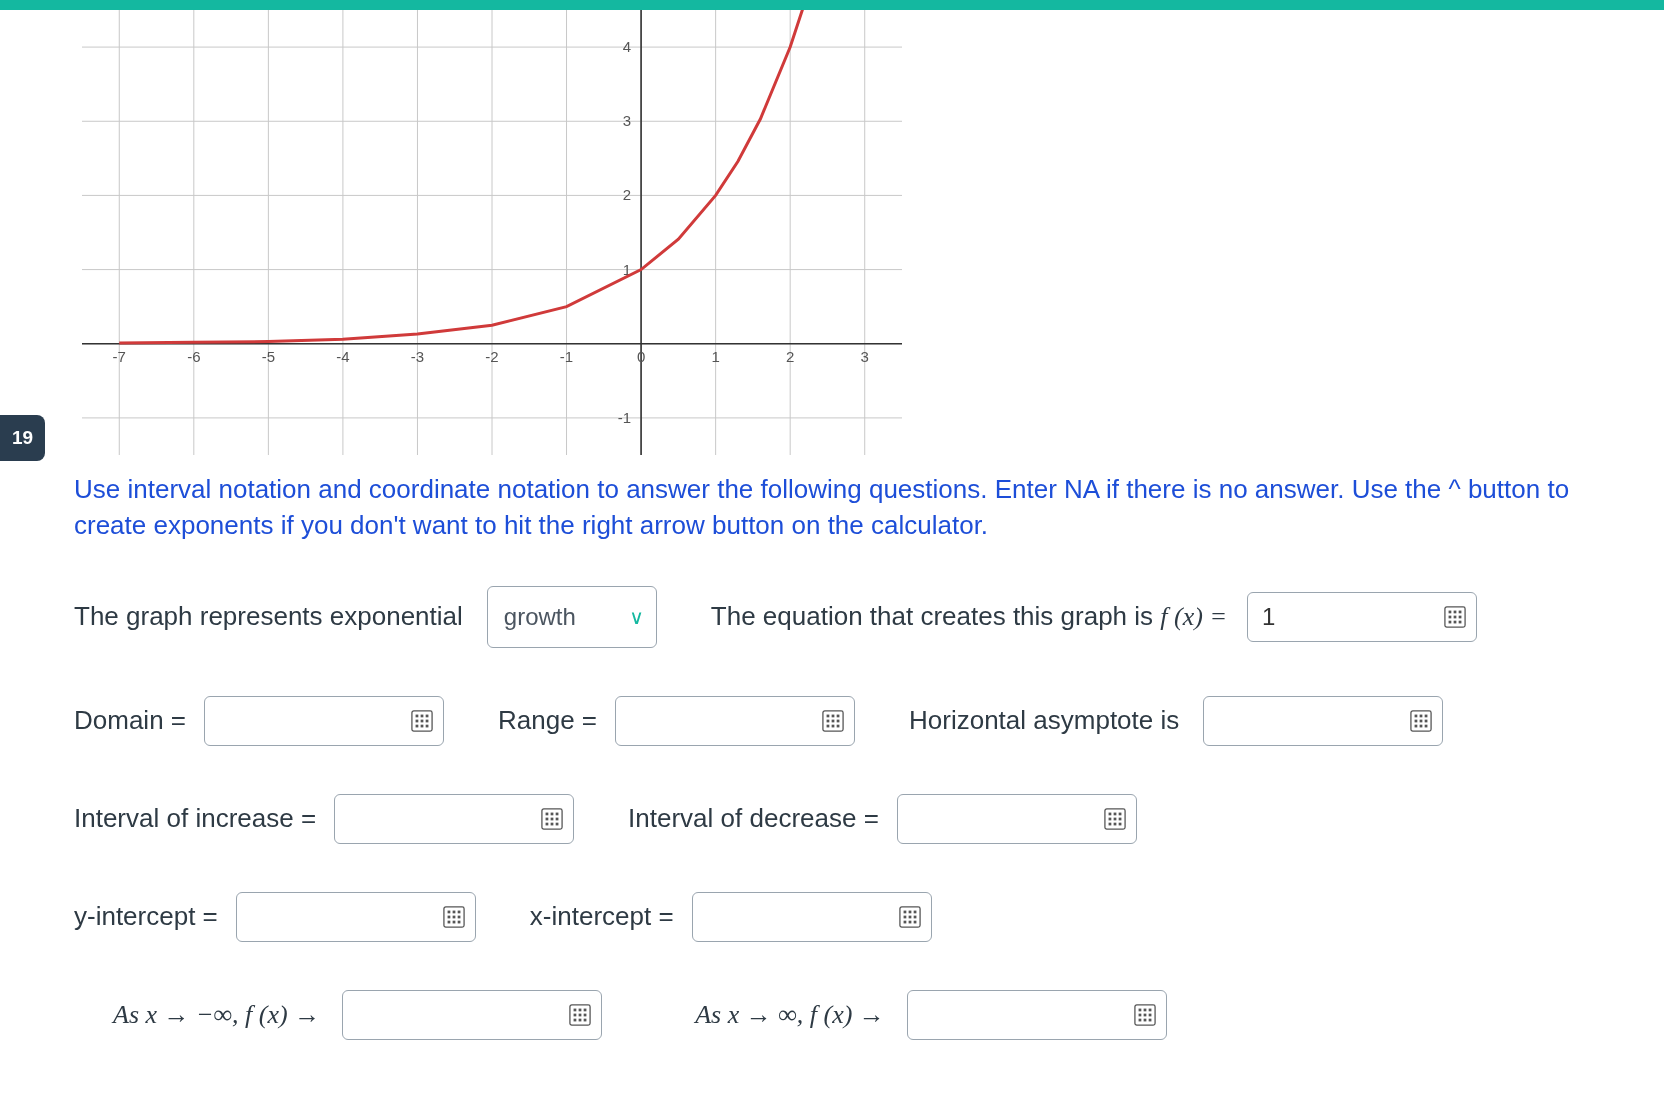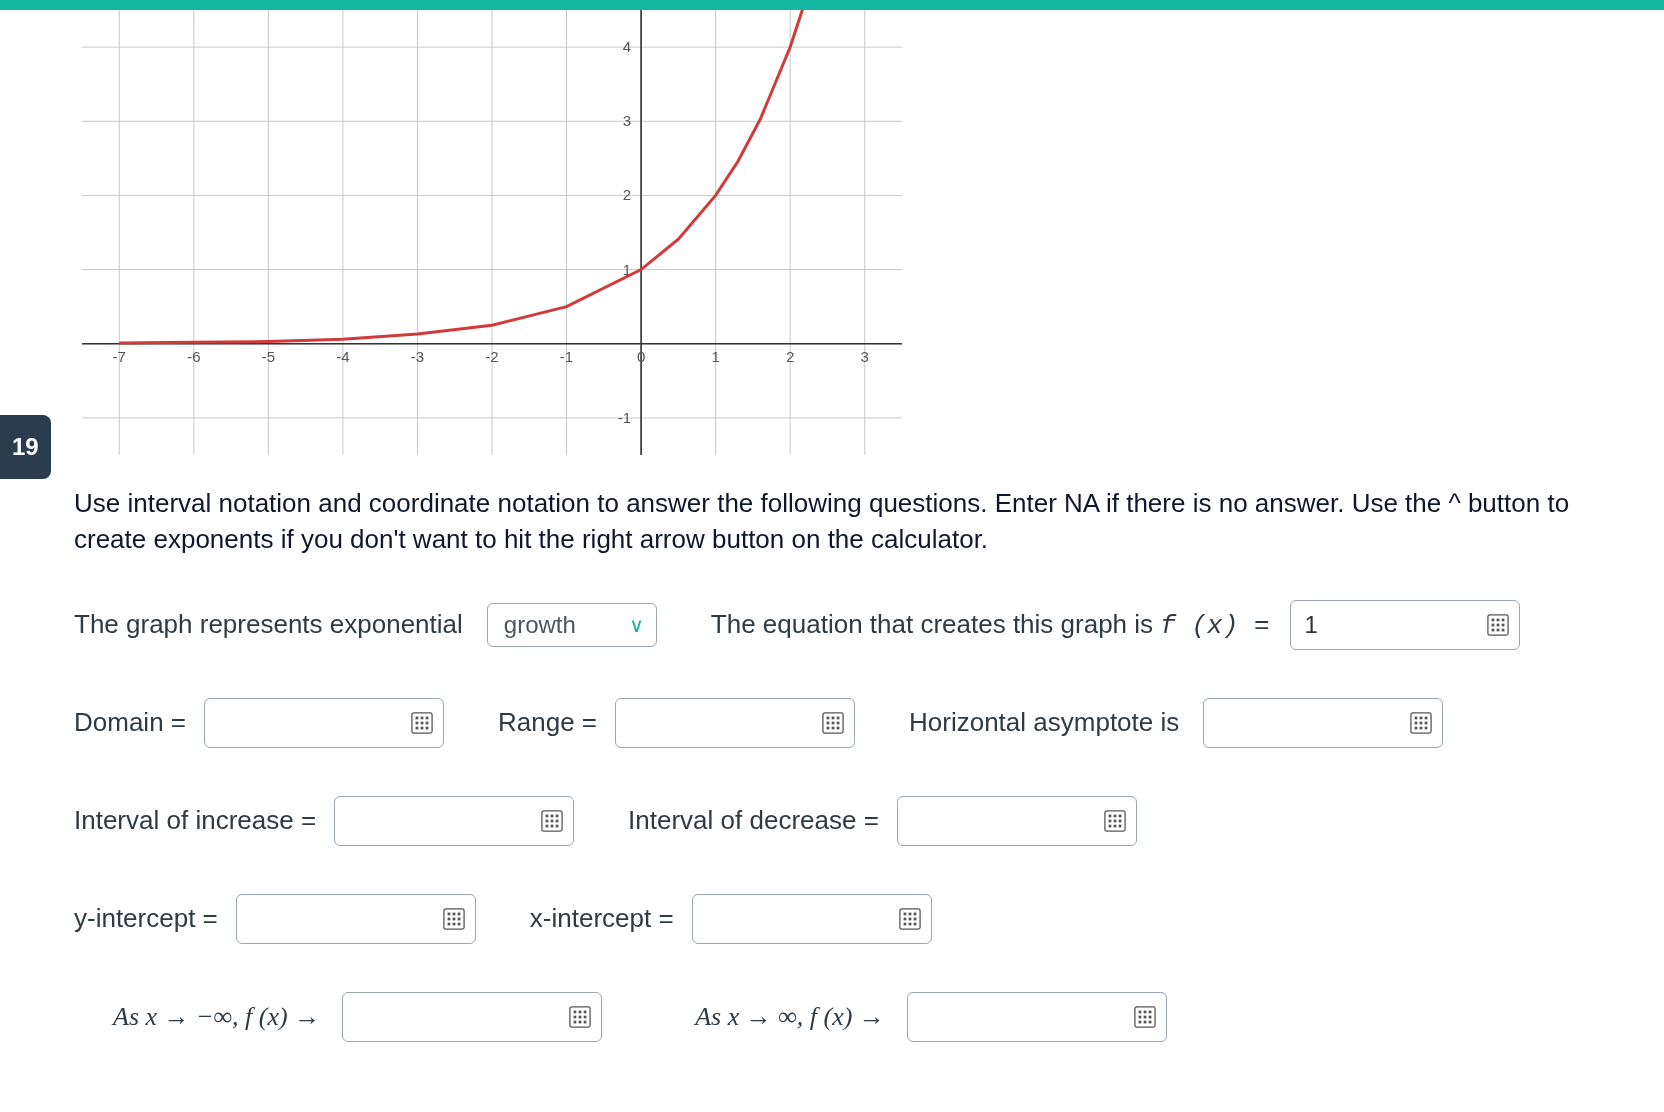--- a/index.html
+++ b/index.html
@@ -1,33 +1,33 @@
 <!DOCTYPE html>
 <html><head>
 <meta charset="utf-8">
 <style>
   * { box-sizing: border-box; margin: 0; padding: 0; }
   html, body { width: 1664px; height: 1112px; font-family: "Segoe UI", Arial, sans-serif; color: #333a3f; background: #fff; overflow: hidden; }
   .topbar { position: absolute; top: 0; left: 0; right: 0; height: 10px; background: #14b8a0; }
-  .qnum { position: absolute; left: 0; top: 415px; background: #2a3d4f; color: #fff; font-weight: 700; font-size: 24px; padding: 18px 12px; border-radius: 0 8px 8px 0; }
+  .qnum { position: absolute; left: 0; top: 415px; background: #2a3d4f; color: #fff; font-weight: 700; font-size: 19px; padding: 12px 12px; border-radius: 0 8px 8px 0; }
   .content { position: absolute; left: 74px; top: 10px; width: 1580px; }
   .graph-wrap { margin-left: 8px; margin-top: 0; }
   .graph-svg { display: block; }
-  .instructions { font-size: 26px; line-height: 1.4; color: #0f172a; margin-top: 30px; max-width: 1560px; }
+  .instructions { font-size: 26px; line-height: 1.4; color: #1d4ed8; margin-top: 16px; max-width: 1560px; }
   .rows { margin-top: 42px; }
   .row { display: flex; align-items: center; flex-wrap: wrap; gap: 4px; margin-bottom: 48px; font-size: 26px; color: #2e3a44; }
   .label { white-space: nowrap; }
   .gap-md { width: 46px; }
-  .select-box { position: relative; display: inline-flex; align-items: center; border: 1px solid #9aa5af; border-radius: 6px; height: 44px; padding: 0 42px 0 16px; font-size: 24px; color: #4b5560; background: #fff; cursor: pointer; }
+  .select-box { position: relative; display: inline-flex; align-items: center; border: 1px solid #9aa5af; border-radius: 6px; height: 62px; padding: 0 42px 0 16px; font-size: 24px; color: #4b5560; background: #fff; cursor: pointer; }
   .select-box .chev { position: absolute; right: 12px; color: #14b8a0; font-size: 20px; }
   .math-input { position: relative; display: inline-flex; align-items: center; border: 1px solid #9aa5af; border-radius: 6px; height: 50px; background: #fff; }
   .math-input input { border: none; outline: none; height: 100%; padding: 0 44px 0 14px; font-size: 24px; background: transparent; color: #333; width: 100%; }
   .math-input .kbd { position: absolute; right: 10px; width: 22px; height: 22px; }
   .kbd svg { display: block; }
-  .fexp { font-family: Liberation Mono, monospace; font-style: italic; text-align: right; }
+  .fexp { font-family: Liberation Serif, serif; font-style: italic; text-align: right; }
   .limit { font-family: "Times New Roman", serif; font-style: italic; font-size: 26px; margin-left: 39px; }
 </style>
 </head>
 <body>
 
 <div class="topbar"></div>
 <div class="qnum">19</div>
 
 <div class="content">
 

